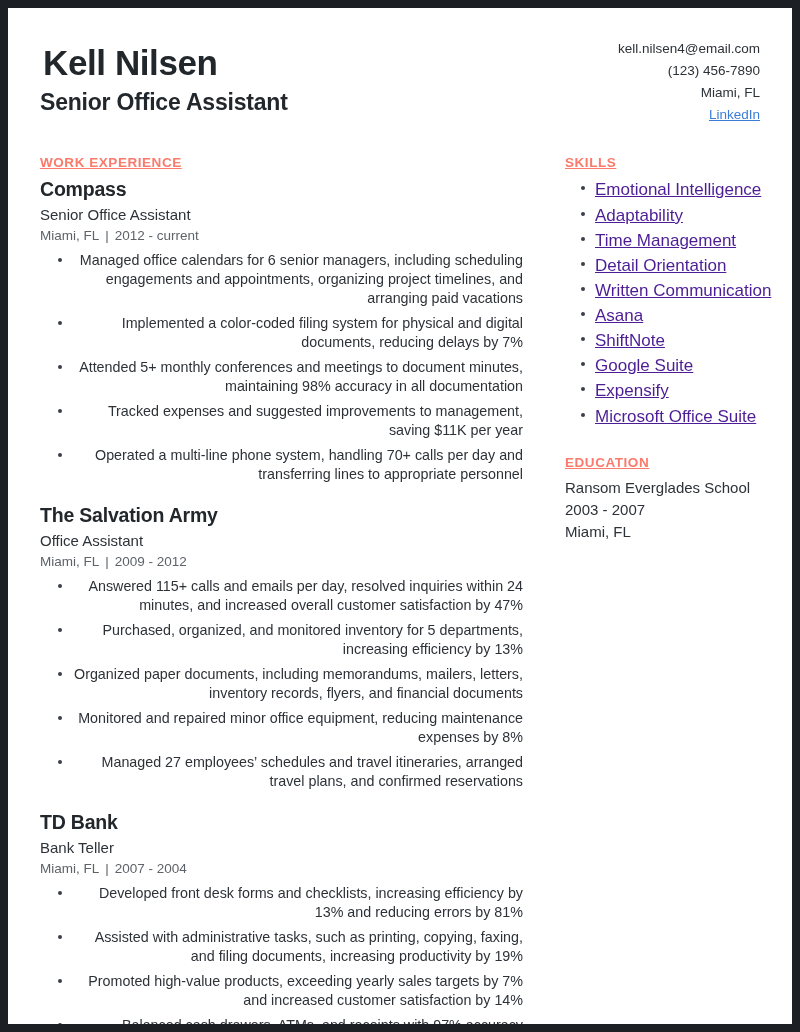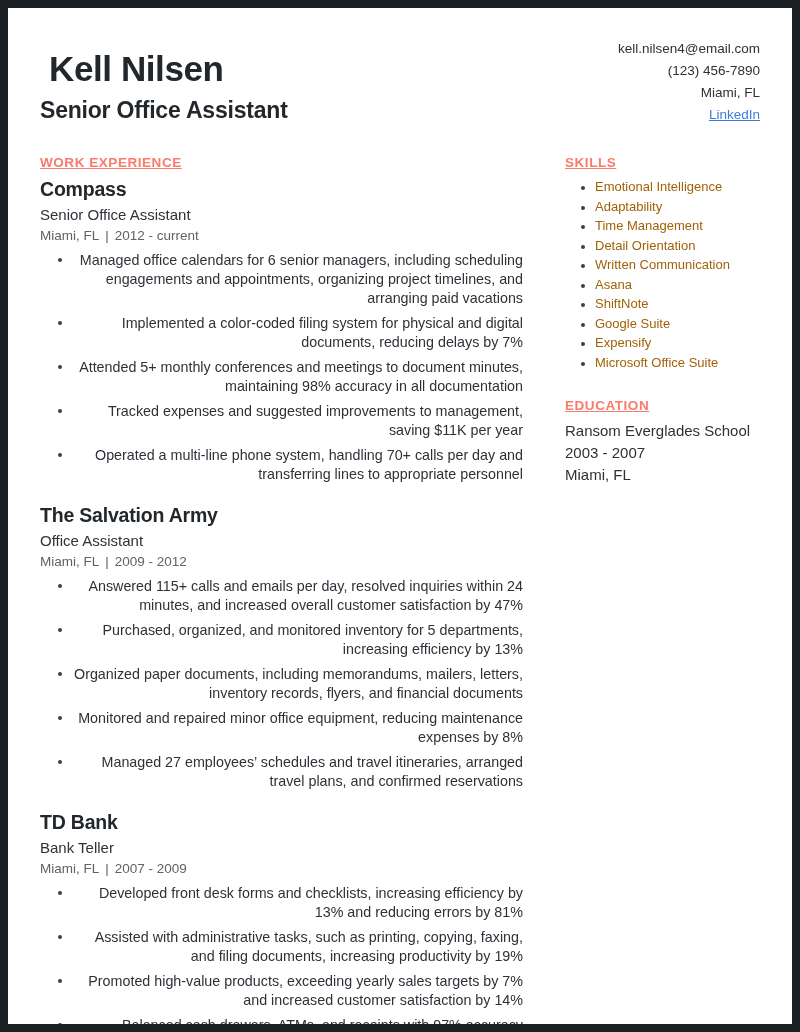--- a/index.html
+++ b/index.html
@@ -36,21 +36,21 @@
     align-items: flex-start;
     justify-content: space-between;
   }
   .identity { padding-top: 6px; }
   .name {
     font-size: 35px;
     font-weight: bold;
     color: #22272c;
     letter-spacing: -0.4px;
     line-height: 1.12;
-    margin: 9px;
+    margin: 3px;
   }
   .job-title {
     font-size: 23px;
     font-weight: bold;
     color: #22272c;
     letter-spacing: -0.2px;
     line-height: 1.2;
     margin: 7px 0 0 0;
   }
   .contact {
@@ -139,25 +139,26 @@
 
   
   .side-block { margin-bottom: 26px; }
   ul.skills {
     margin: 0;
     padding: 0 0 0 16px;
     list-style: none;
   }
   ul.skills li {
     position: relative;
-    font-size: 13px;
-    color: #a16207;
+    font-size: 17px;
+    color: #4c1d95;
     line-height: 1.42;
     padding-left: 14px;
     margin-bottom: 1px;
+    text-decoration: underline;
   }
   ul.skills li::before {
     content: "";
     position: absolute;
     left: 0;
     top: 8px;
     width: 4px;
     height: 4px;
     border-radius: 50%;
     background: #3a4048;
@@ -222,21 +223,21 @@
             <li>Purchased, organized, and monitored inventory for 5 departments, increasing efficiency by 13%</li>
             <li>Organized paper documents, including memorandums, mailers, letters, inventory records, flyers, and financial documents</li>
             <li>Monitored and repaired minor office equipment, reducing maintenance expenses by 8%</li>
             <li>Managed 27 employees’ schedules and travel itineraries, arranged travel plans, and confirmed reservations</li>
           </ul>
         </div>
 
         <div class="entry">
           <div class="org">TD Bank</div>
           <div class="role">Bank Teller</div>
-          <div class="meta"><span>Miami, FL</span><span class="sep">|</span><span>2007 - 2009</span></div>
+          <div class="meta"><span>Miami, FL</span><span class="sep">|</span><span>2007 - 2004</span></div>
           <ul class="bullets">
             <li>Developed front desk forms and checklists, increasing efficiency by 13% and reducing errors by 81%</li>
             <li>Assisted with administrative tasks, such as printing, copying, faxing, and filing documents, increasing productivity by 19%</li>
             <li>Promoted high-value products, exceeding yearly sales targets by 7% and increased customer satisfaction by 14%</li>
             <li>Balanced cash drawers, ATMs, and receipts with 97% accuracy</li>
 
           </ul>
         </div>
       </div>
 

